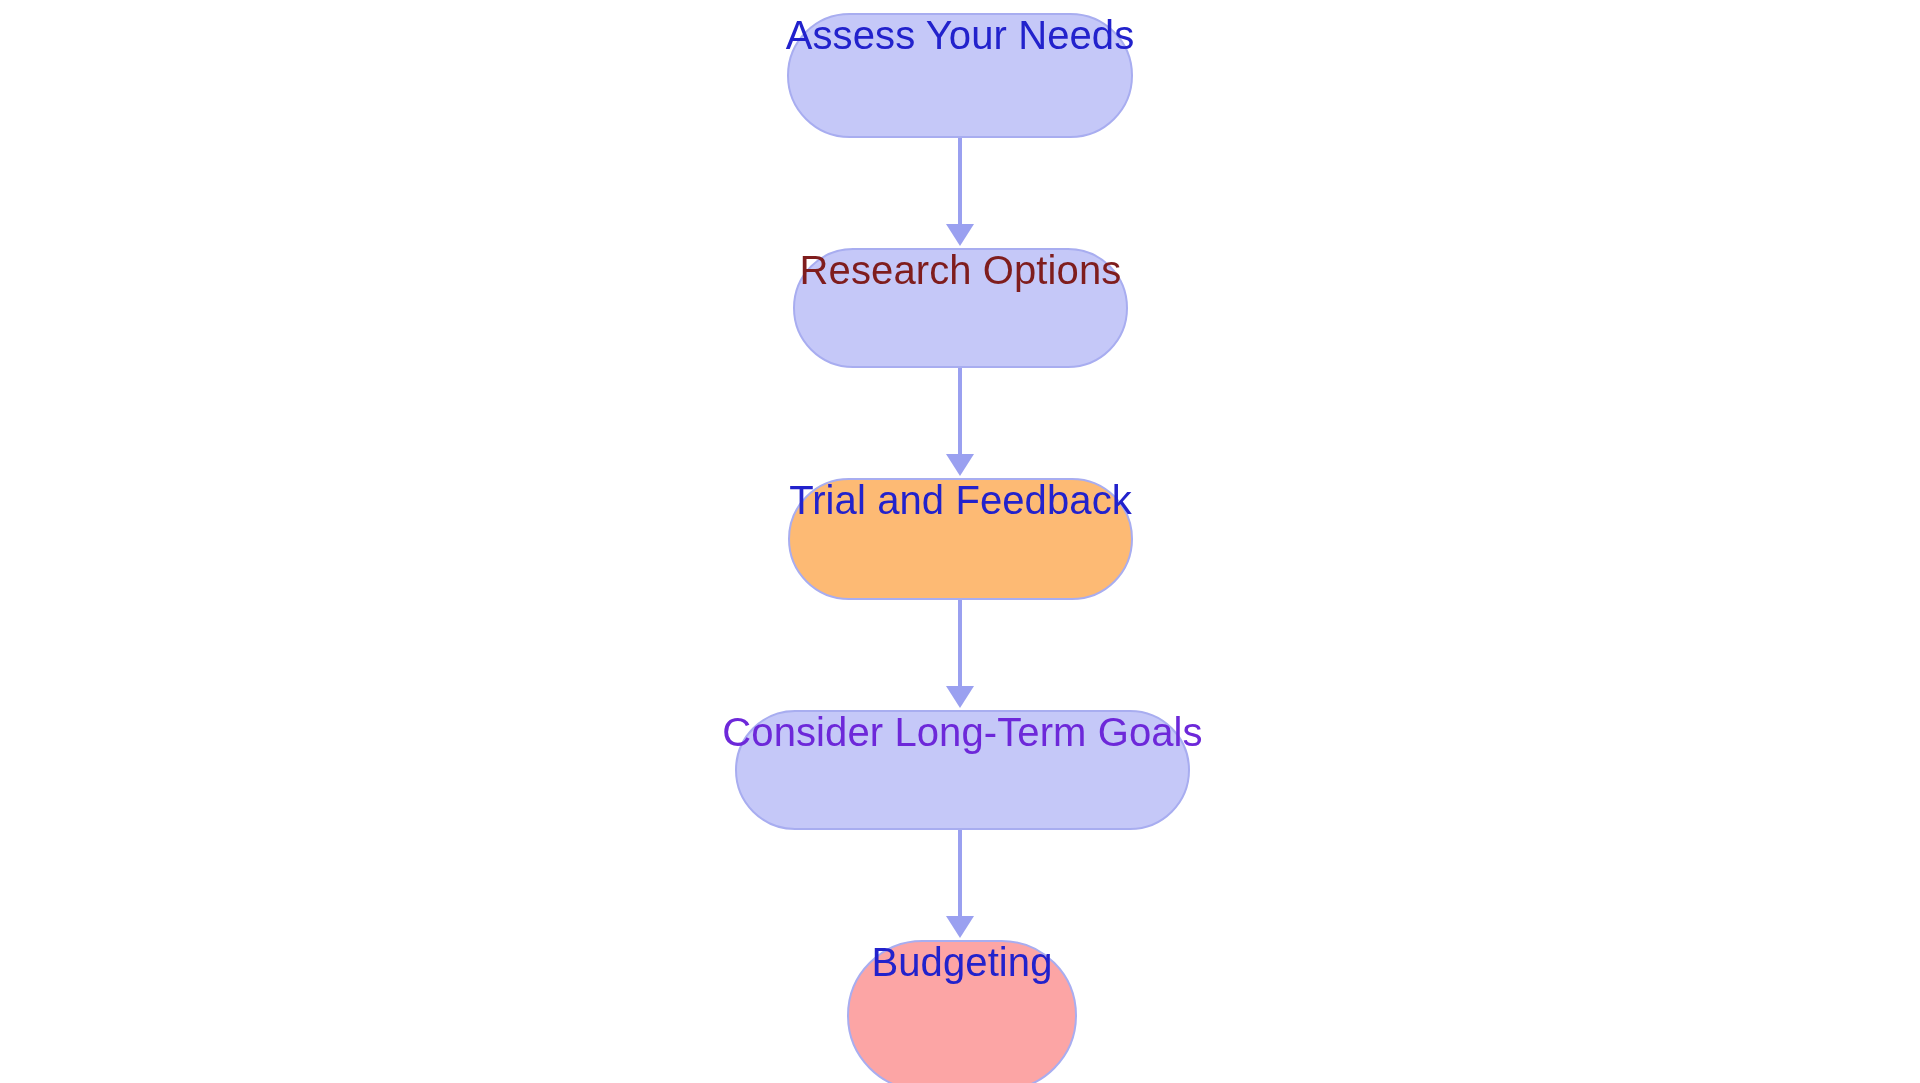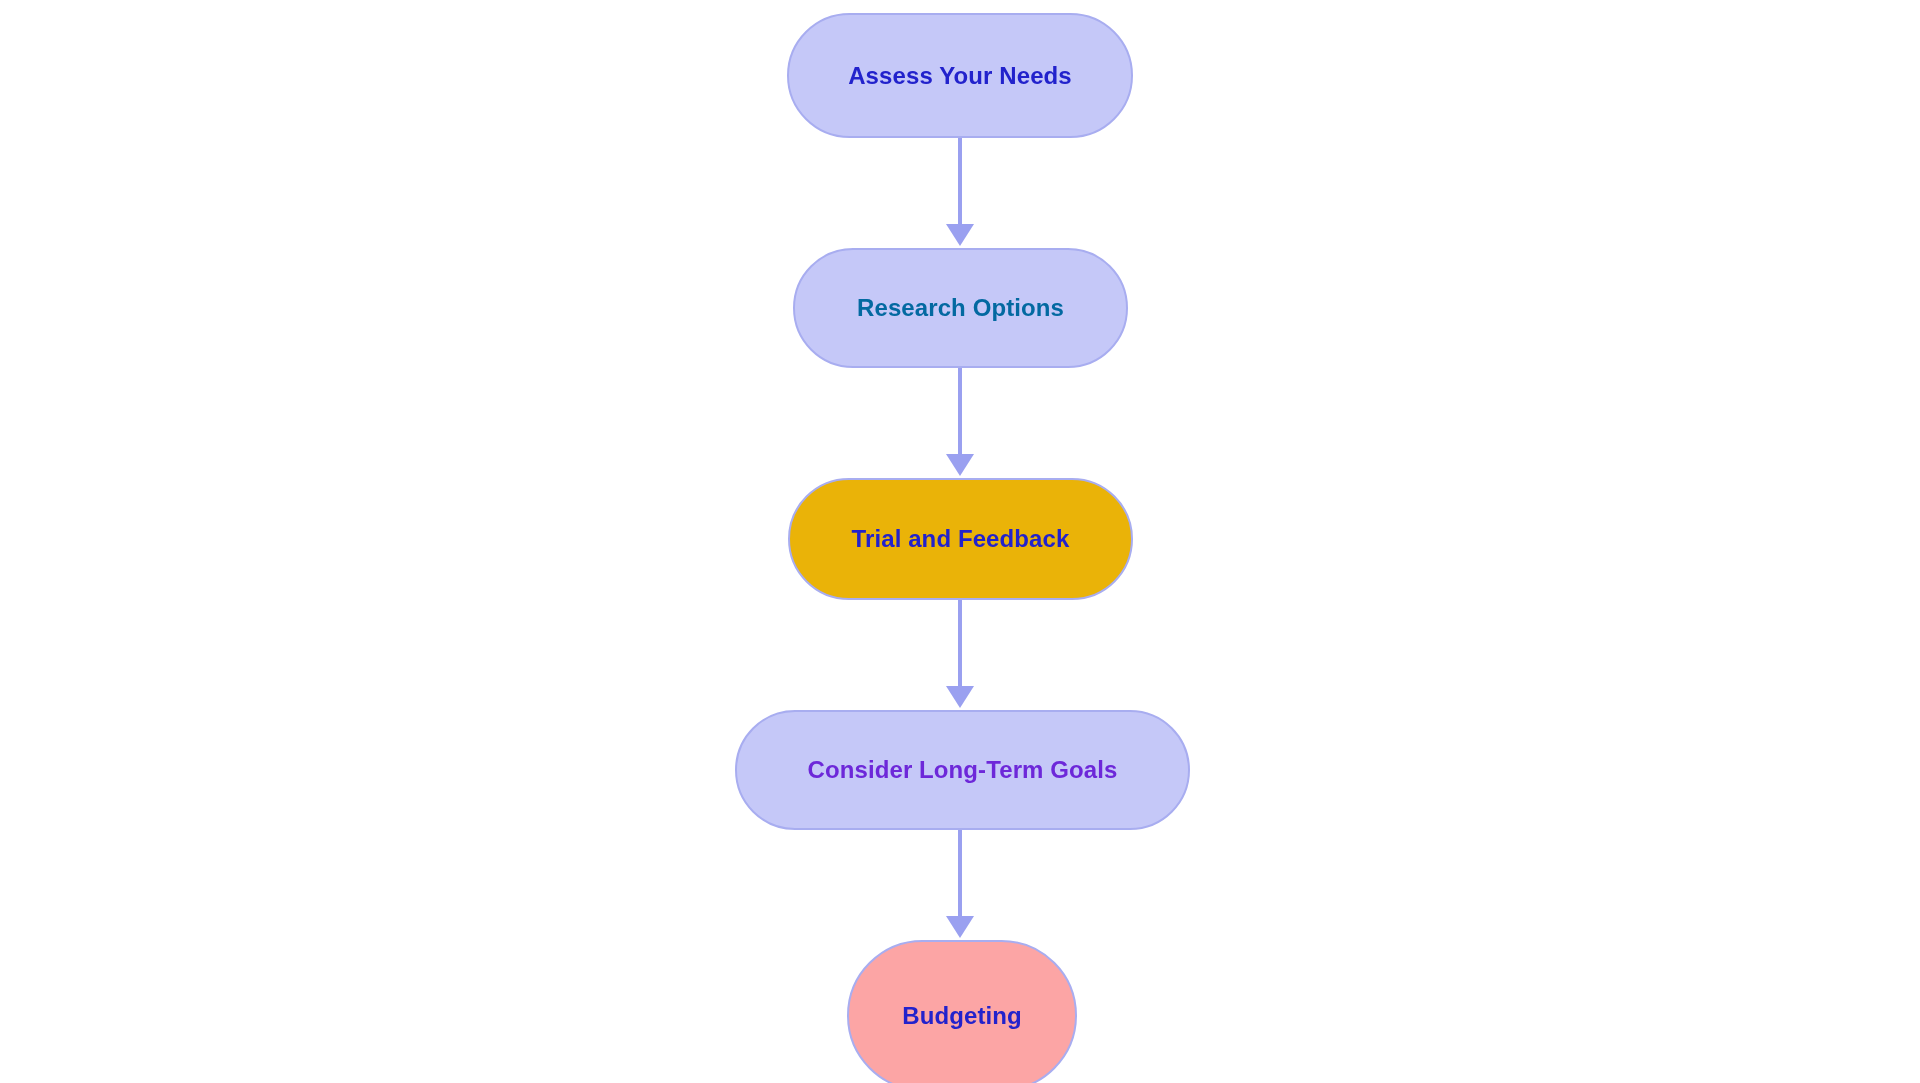--- a/index.html
+++ b/index.html
@@ -17,28 +17,27 @@
   #flow-canvas {
     position: relative;
     width: 1920px;
     height: 1083px;
     background: #ffffff;
   }
   .node {
     position: absolute;
     box-sizing: border-box;
     display: flex;
-    align-items: center;
     justify-content: center;
     background: #c5c8f8;
     border: 2px solid #a8adf0;
     border-radius: 9999px;
     color: #2222cc;
-    font-size: 24px;
-    font-weight: 700;
+    font-size: 40px;
+    font-weight: 400;
     letter-spacing: 0.1px;
     line-height: 1;
     white-space: nowrap;
     user-select: none;
   }
   .node-label {
     display: block;
     pointer-events: none;
   }
   .connector {
@@ -82,24 +81,24 @@
           <line class="conn-line" x1="960" y1="830" x2="960" y2="918" stroke="#9aa0f0"></line>
           <polygon class="conn-head" points="946,916 974,916 960,938" fill="#9aa0f0"></polygon>
         </g>
       </g>
   </svg>
 
   <div id="nodes-group">
       <div class="node" style="left: 787px; top: 13px; width: 346px; height: 125px; background: rgb(197, 200, 248); border-color: rgb(168, 173, 240); color: rgb(34, 34, 204);">
         <span class="node-label">Assess Your Needs</span>
       </div>
-      <div class="node" style="left: 793px; top: 248px; width: 335px; height: 120px; background: rgb(197, 200, 248); border-color: rgb(168, 173, 240); color: #0369a1;">
+      <div class="node" style="left: 793px; top: 248px; width: 335px; height: 120px; background: rgb(197, 200, 248); border-color: rgb(168, 173, 240); color: #7f1d1d;">
         <span class="node-label">Research Options</span>
       </div>
-      <div class="node" style="left: 788px; top: 478px; width: 345px; height: 122px; background: #eab308; border-color: rgb(168, 173, 240); color: rgb(34, 34, 204);">
+      <div class="node" style="left: 788px; top: 478px; width: 345px; height: 122px; background: #fdba74; border-color: rgb(168, 173, 240); color: rgb(34, 34, 204);">
         <span class="node-label">Trial and Feedback</span>
       </div>
       <div class="node" style="left: 735px; top: 710px; width: 455px; height: 120px; background: rgb(197, 200, 248); border-color: rgb(168, 173, 240); color: #6d28d9;">
         <span class="node-label">Consider Long-Term Goals</span>
       </div>
       <div class="node" style="left: 847px; top: 940px; width: 230px; height: 151px; background: #fca5a5; border-color: rgb(168, 173, 240); color: rgb(34, 34, 204);">
         <span class="node-label">Budgeting</span>
       </div>
     </div>
 

